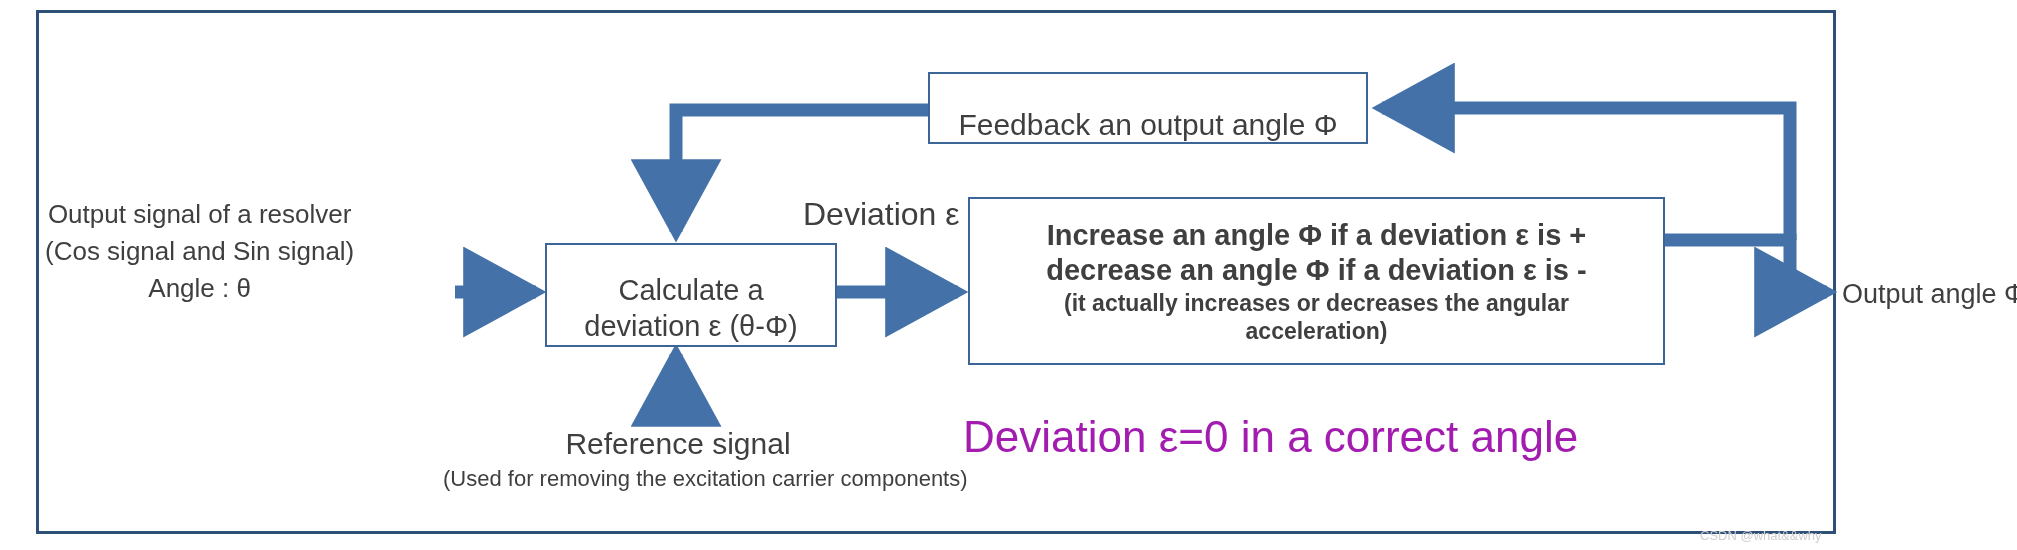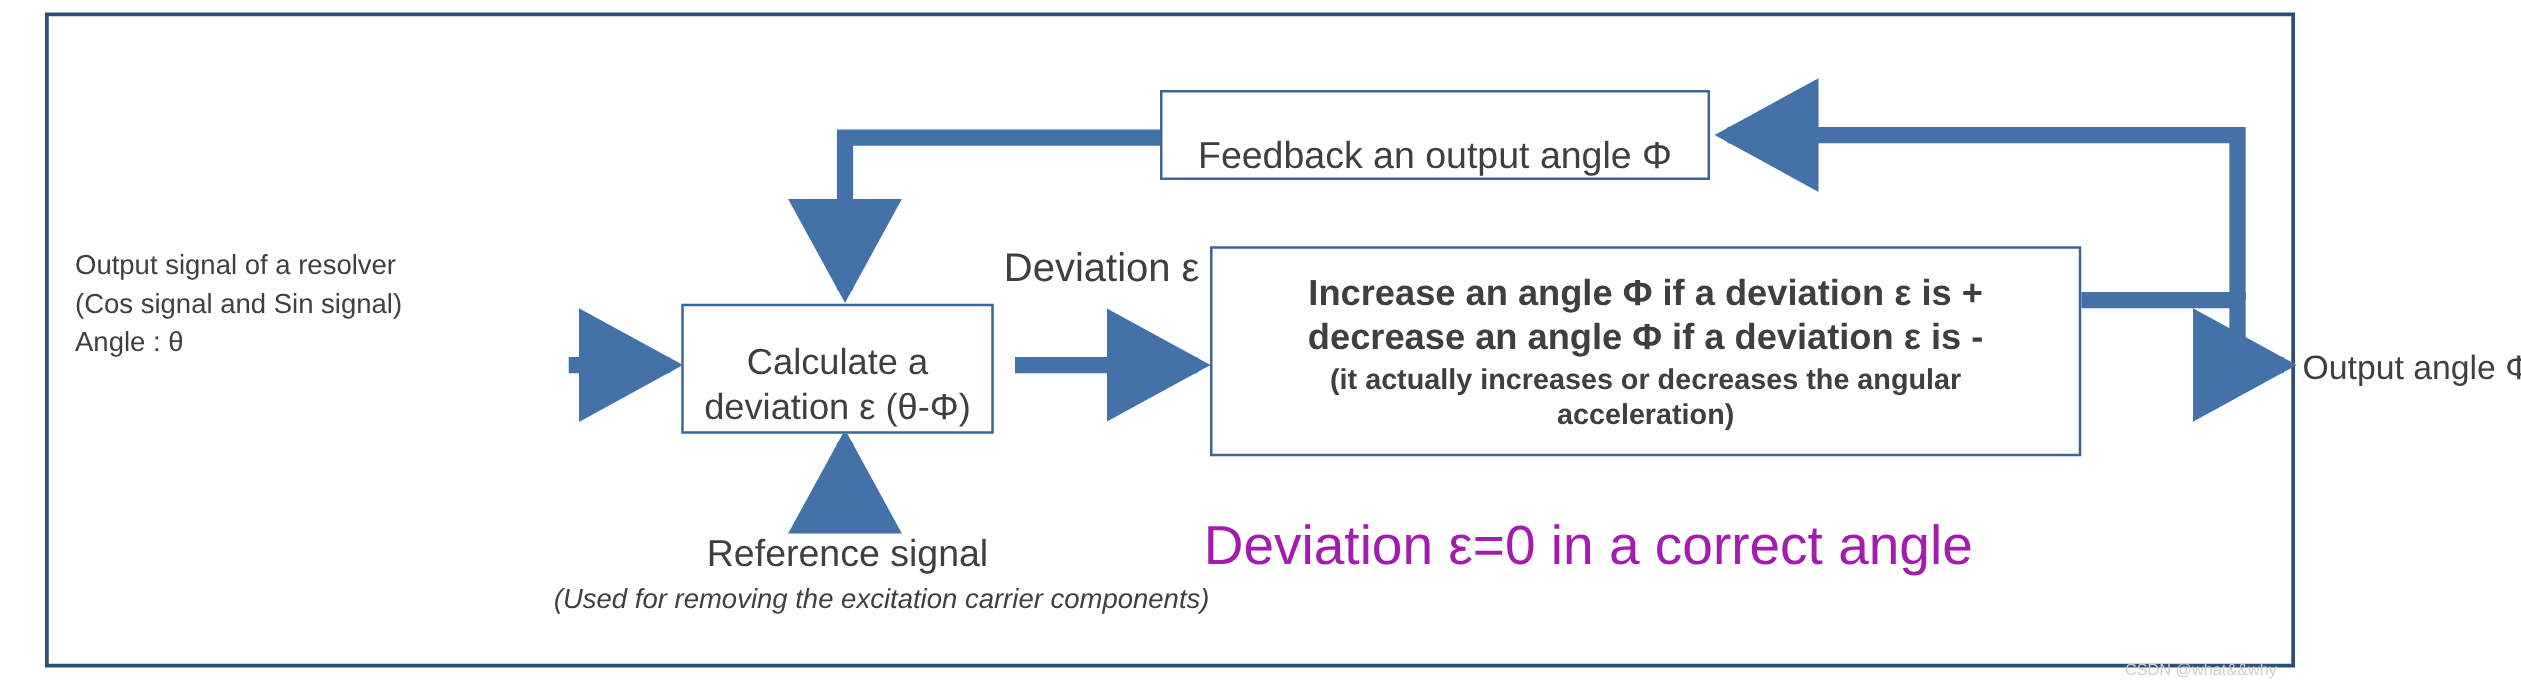--- a/index.html
+++ b/index.html
@@ -46,21 +46,21 @@
     color: #3f3f3f;
   }
   .txt {
     position: absolute;
     color: #3f3f3f;
     white-space: nowrap;
   }
   #box-calculate {
     left: 545px;
     top: 243px;
-    width: 250px;
+    width: 292px;
     height: 104px;
     font-size: 29px;
     line-height: 1.24;
   }
   #box-feedback {
     left: 928px;
     top: 72px;
     width: 440px;
     height: 72px;
     font-size: 30px;
@@ -73,24 +73,25 @@
     font-size: 29px;
     line-height: 1.22;
     padding: 17px 10px;
     font-weight: bold;
   }
   #box-actuate .sub {
     font-size: 23px;
     line-height: 1.25;
   }
   #label-input {
-    left: 60px;
+    left: 45px;
     top: 196px;
-    font-size: 22px;
+    font-size: 26px;
     line-height: 1.42;
+    text-align: center;
   }
   #label-deviation {
     left: 803px;
     top: 196px;
     font-size: 32px;
   }
   #label-output {
     left: 1842px;
     top: 279px;
     font-size: 27px;
@@ -101,21 +102,20 @@
     width: 470px;
     text-align: center;
     font-size: 30px;
     line-height: 1.1;
   }
   #label-reference .sub {
     font-size: 22px;
     line-height: 1.35;
     display: block;
     margin-top: 4px;
-    font-style: italic;
   }
   #label-red {
     left: 963px;
     top: 412px;
     font-size: 44px;
     color: #a21caf;
   }
   #watermark {
     position: absolute;
     left: 1700px;

